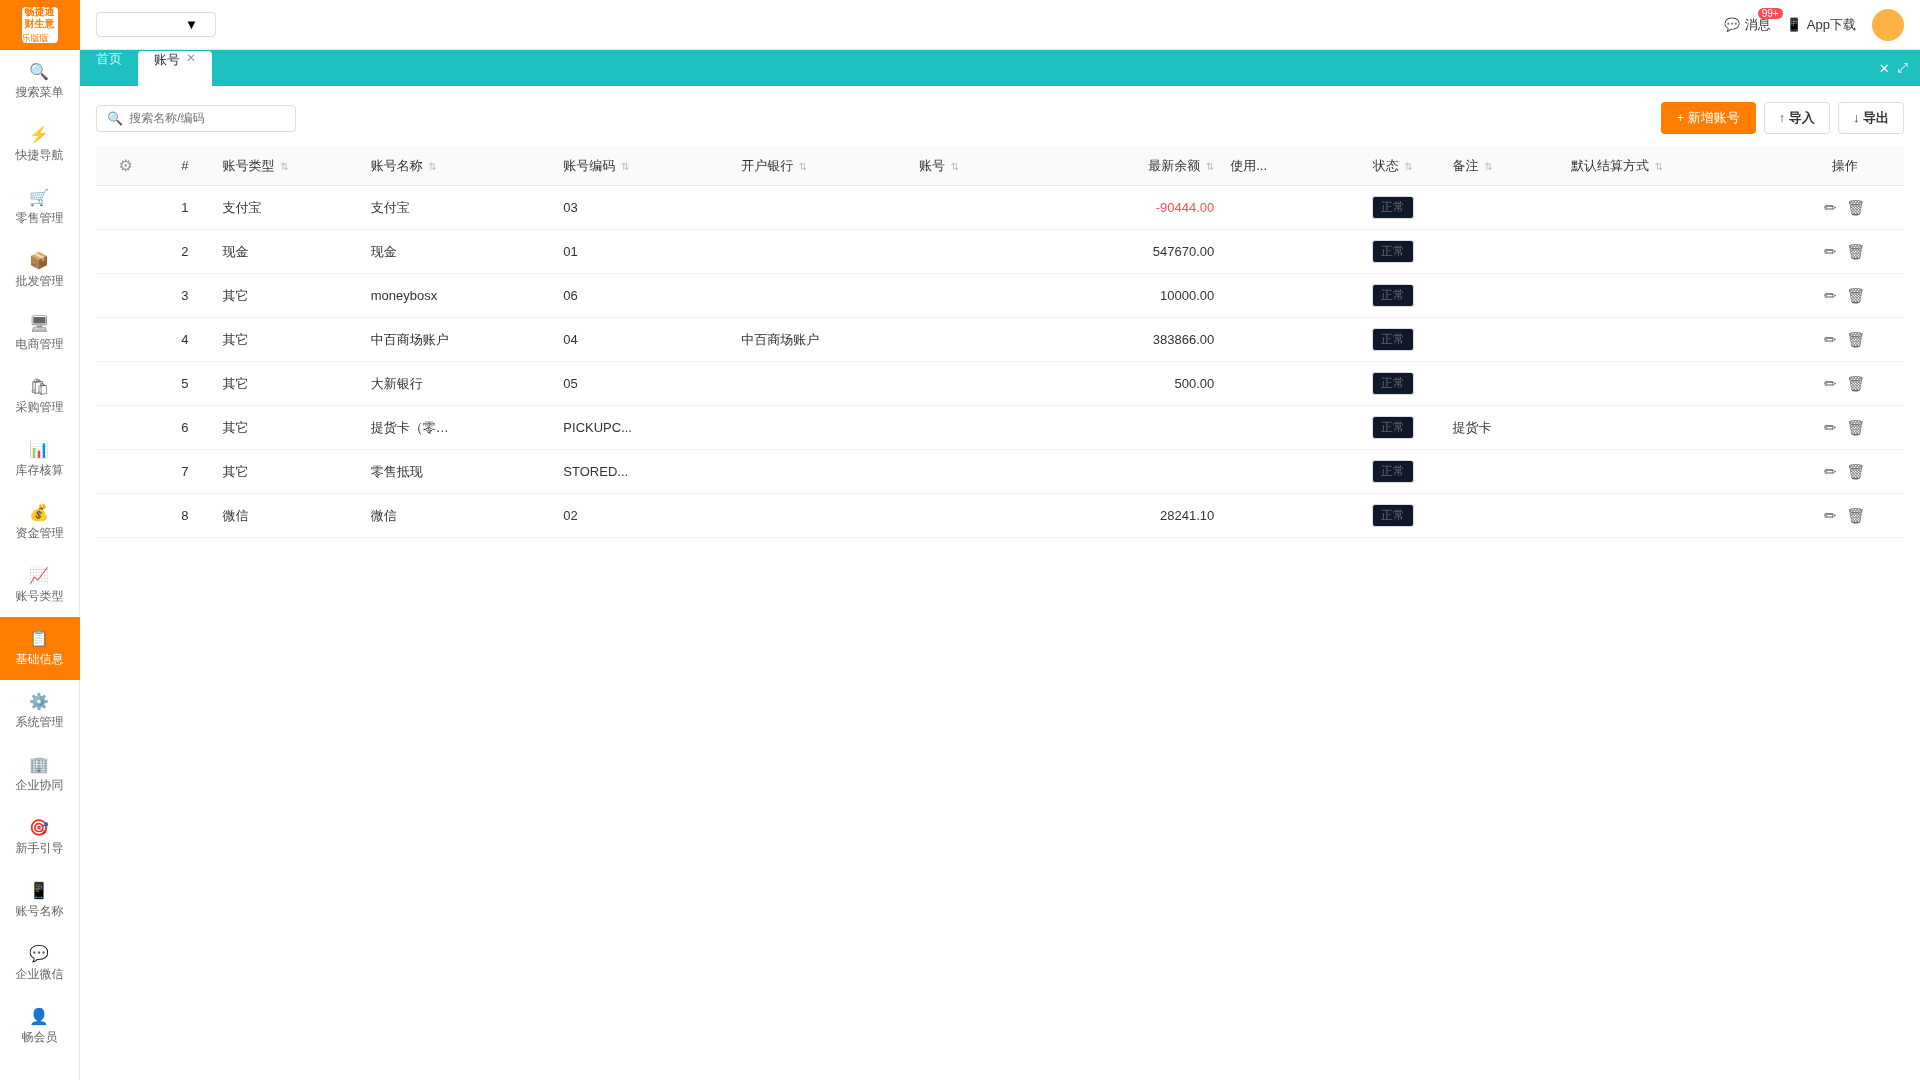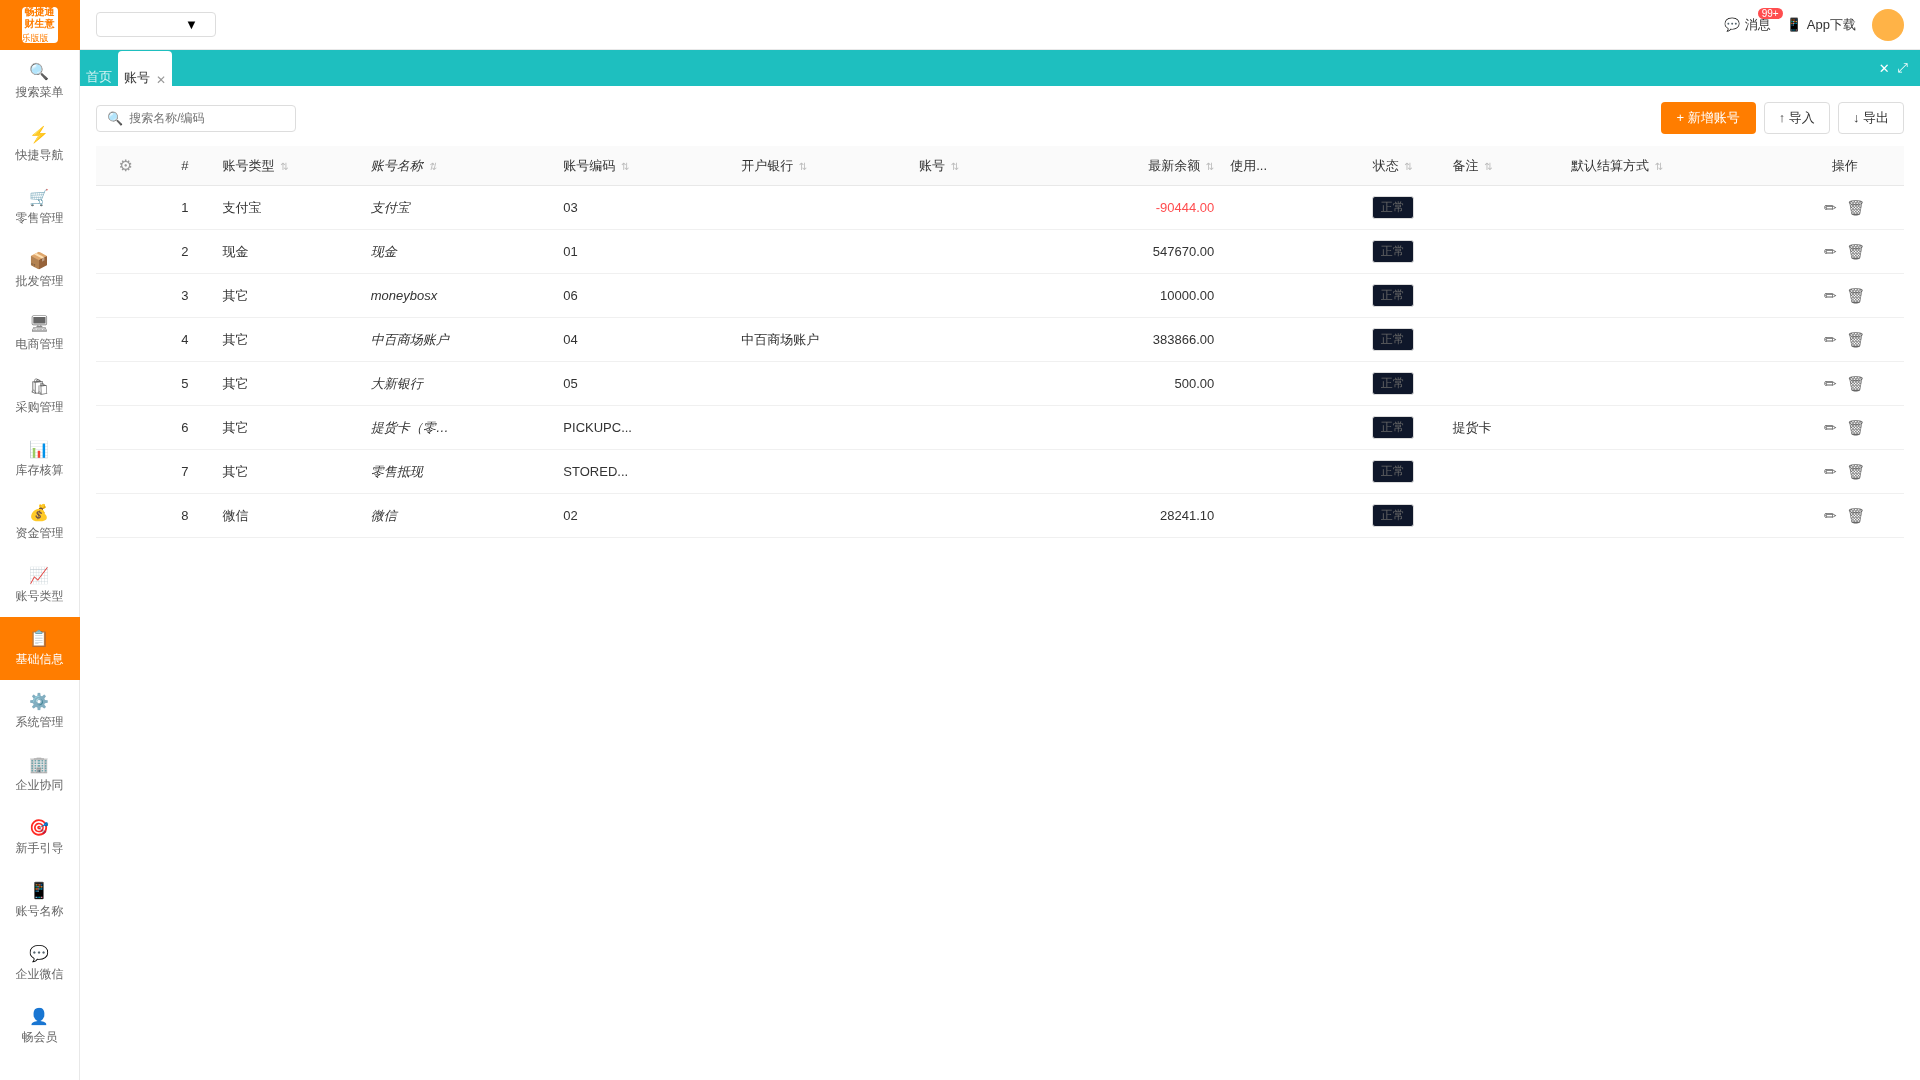--- a/index.html
+++ b/index.html
@@ -24,51 +24,51 @@
     .topbar-search { display: flex; align-items: center; border: 1px solid #ddd; border-radius: 4px; padding: 4px 8px; width: 120px; }
     .topbar-search input { border: none; outline: none; font-size: 12px; width: 80px; }
     .topbar-right { display: flex; align-items: center; gap: 16px; }
     .msg-btn { display: flex; align-items: center; gap: 4px; font-size: 13px; color: #333; cursor: pointer; position: relative; }
     .badge { background: #ff4d4f; color: #fff; border-radius: 10px; font-size: 10px; padding: 0 4px; min-width: 18px; text-align: center; position: absolute; top: -8px; right: -12px; }
     .app-btn { display: flex; align-items: center; gap: 4px; font-size: 13px; color: #333; cursor: pointer; }
     .avatar { width: 32px; height: 32px; border-radius: 50%; background: #ffb347; overflow: hidden; }
 
     
     .tabbar { height: 36px; background: #1ebfbf; display: flex; align-items: center; padding: 0 0; }
-    .tab { height: 36px; display: flex; align-items: flex-end; padding: 0 6px; cursor: pointer; font-size: 13px; color: rgba(255,255,255,0.8); position: relative; }
+    .tab { height: 36px; display: flex; align-items: flex-start; padding: 0 16px; cursor: pointer; font-size: 13px; color: rgba(255,255,255,0.8); position: relative; }
     .tab.active { background: #fff; color: #333; border-radius: 4px 4px 0 0; margin-top: 2px; }
     .tab-close { margin-left: 6px; color: #999; cursor: pointer; font-size: 12px; }
     .tab-home { background: #1ebfbf; }
     .tab-expand { margin-left: auto; display: flex; align-items: center; padding: 0 12px; color: #fff; cursor: pointer; }
 
     
     .content { flex: 1; background: #fff; padding: 16px; overflow: auto; display: flex; flex-direction: column; }
 
     
     .toolbar { display: flex; align-items: center; justify-content: space-between; margin-bottom: 12px; }
     .search-box { display: flex; align-items: center; border: 1px solid #ddd; border-radius: 4px; padding: 5px 10px; width: 200px; gap: 6px; }
     .search-box input { border: none; outline: none; font-size: 12px; flex: 1; color: #999; }
     .toolbar-right { display: flex; gap: 8px; }
     .btn-add { background: #ff7d00; color: #fff; border: none; border-radius: 4px; padding: 7px 16px; cursor: pointer; font-size: 13px; display: flex; align-items: center; gap: 4px; }
-    .btn-import, .btn-export { background: #fff; border: 1px solid #ddd; border-radius: 4px; padding: 6px 14px; cursor: pointer; font-size: 13px; color: #333; display: flex; align-items: center; gap: 4px; }
+    .btn-import, .btn-export { background: #fff; border: 1px solid #ddd; border-radius: 4px; padding: 6px 14px; cursor: pointer; font-size: 13px; color: #333; display: flex; align-items: center; gap: 4px; font-weight: bold; }
 
     
     .table-wrap { flex: 1; }
     table { width: 100%; border-collapse: collapse; }
     thead tr { background: #fafafa; border-bottom: 1px solid #e8e8e8; }
     thead th { padding: 10px 8px; text-align: left; font-weight: 500; color: #333; font-size: 13px; border-right: none; white-space: nowrap; }
     thead th .sort-icon { color: #bbb; font-size: 10px; margin-left: 2px; }
     tbody tr { border-bottom: 1px solid #f0f0f0; }
     tbody td { padding: 10px 8px; color: #333; font-size: 13px; }
     .status-badge { background: #0f172a; border: 1px solid #ddd; border-radius: 3px; padding: 2px 8px; font-size: 12px; color: #666; display: inline-block; }
     .action-btn { background: none; border: none; cursor: pointer; color: #666; font-size: 15px; margin: 0 3px; }
     .settings-col { color: #999; font-size: 16px; }
     .col-num { width: 40px; text-align: center; }
     .col-type { width: 100px; }
-    .col-name { width: 130px; font-style: italic; }
+    .col-name { width: 130px; }
     .col-code { width: 120px; }
     .col-bank { width: 120px; }
     .col-account { width: 100px; }
     .col-balance { width: 110px; text-align: right; }
     .col-use { width: 80px; }
     .col-status { width: 70px; text-align: center; }
     .col-note { width: 80px; }
     .col-payment { width: 150px; }
     .col-action { width: 80px; text-align: center; }
 

